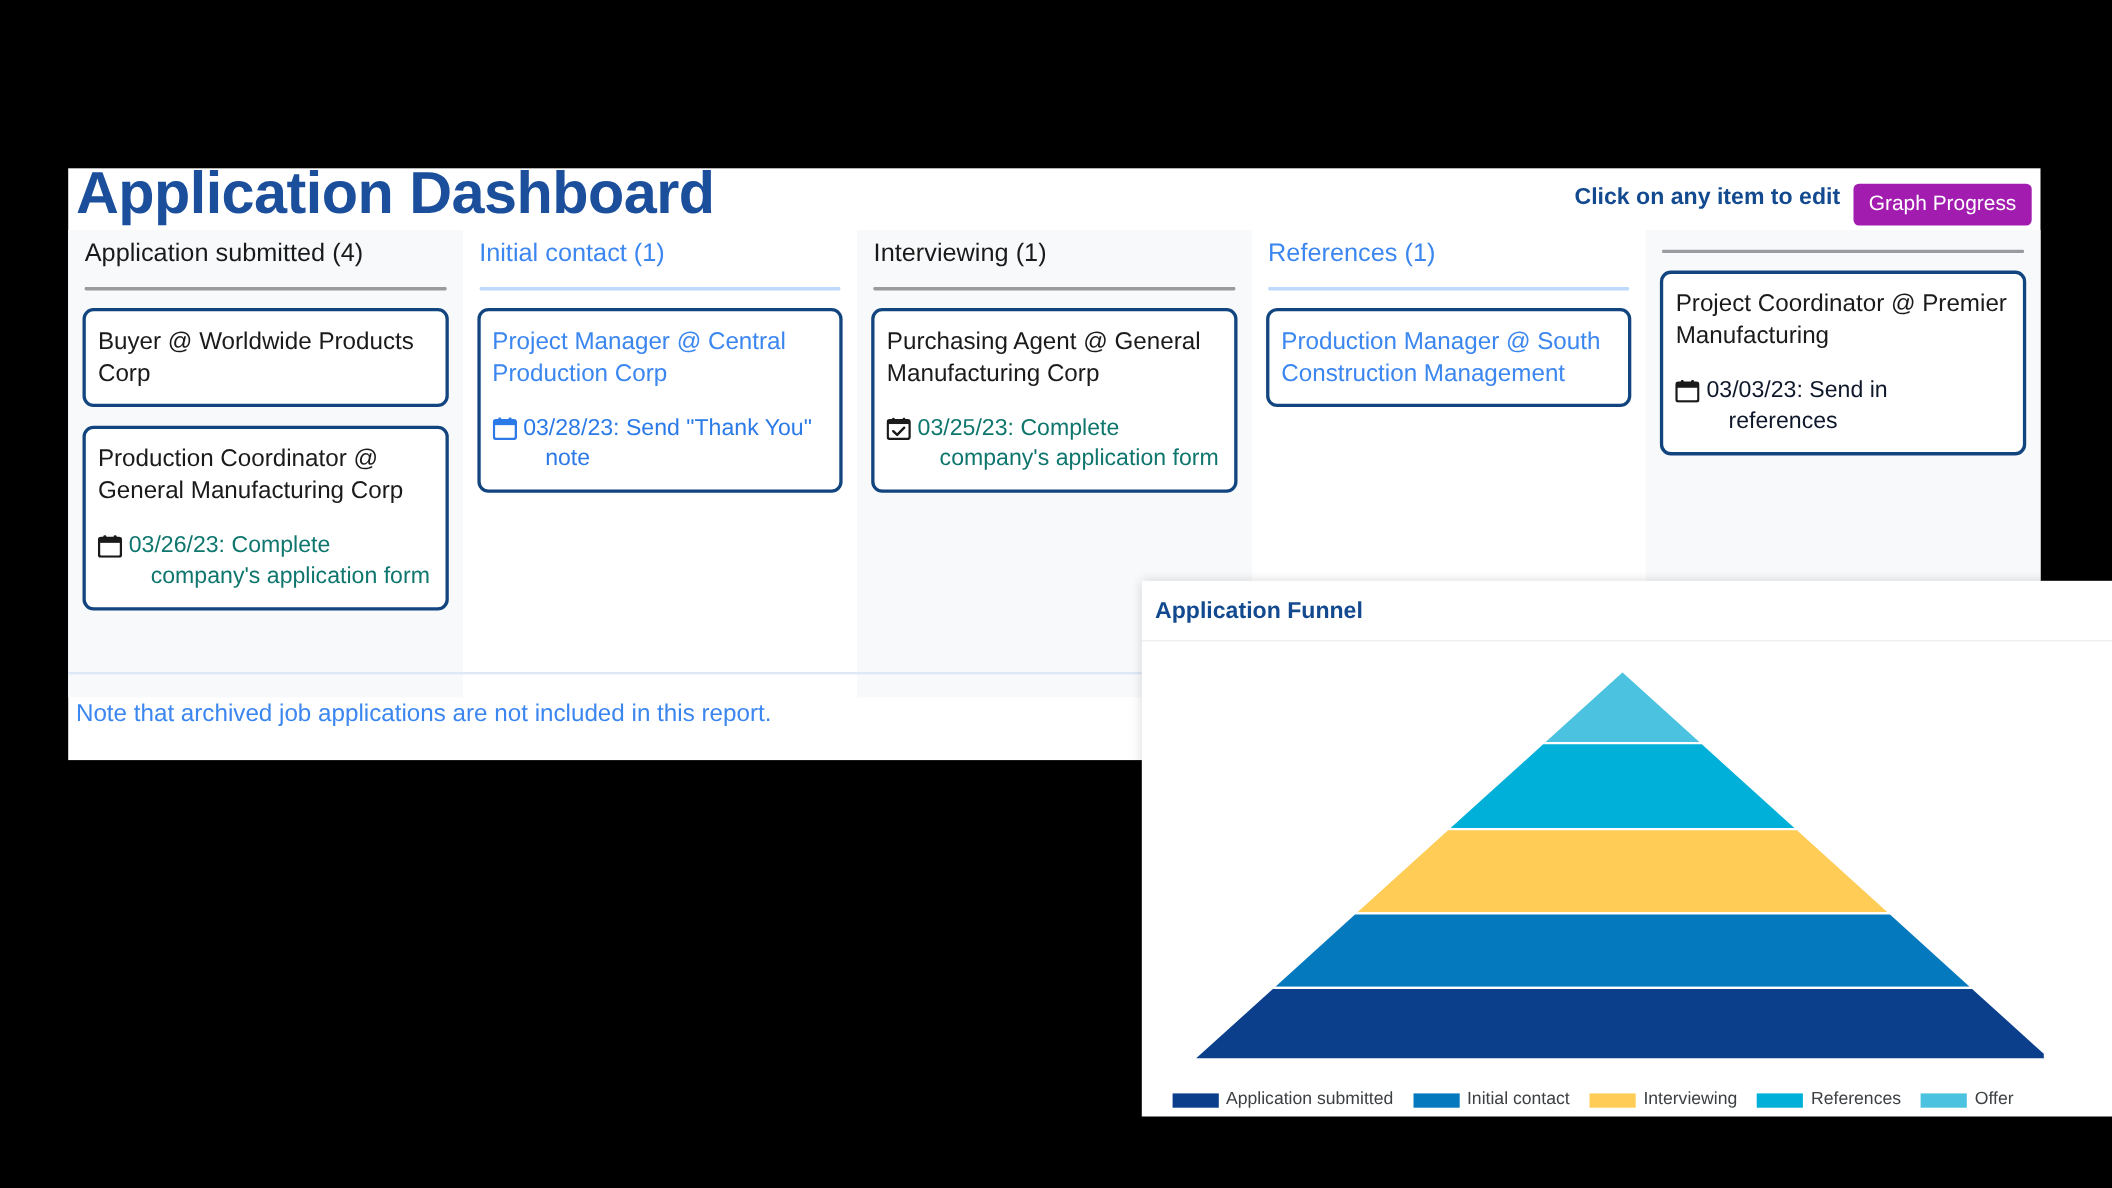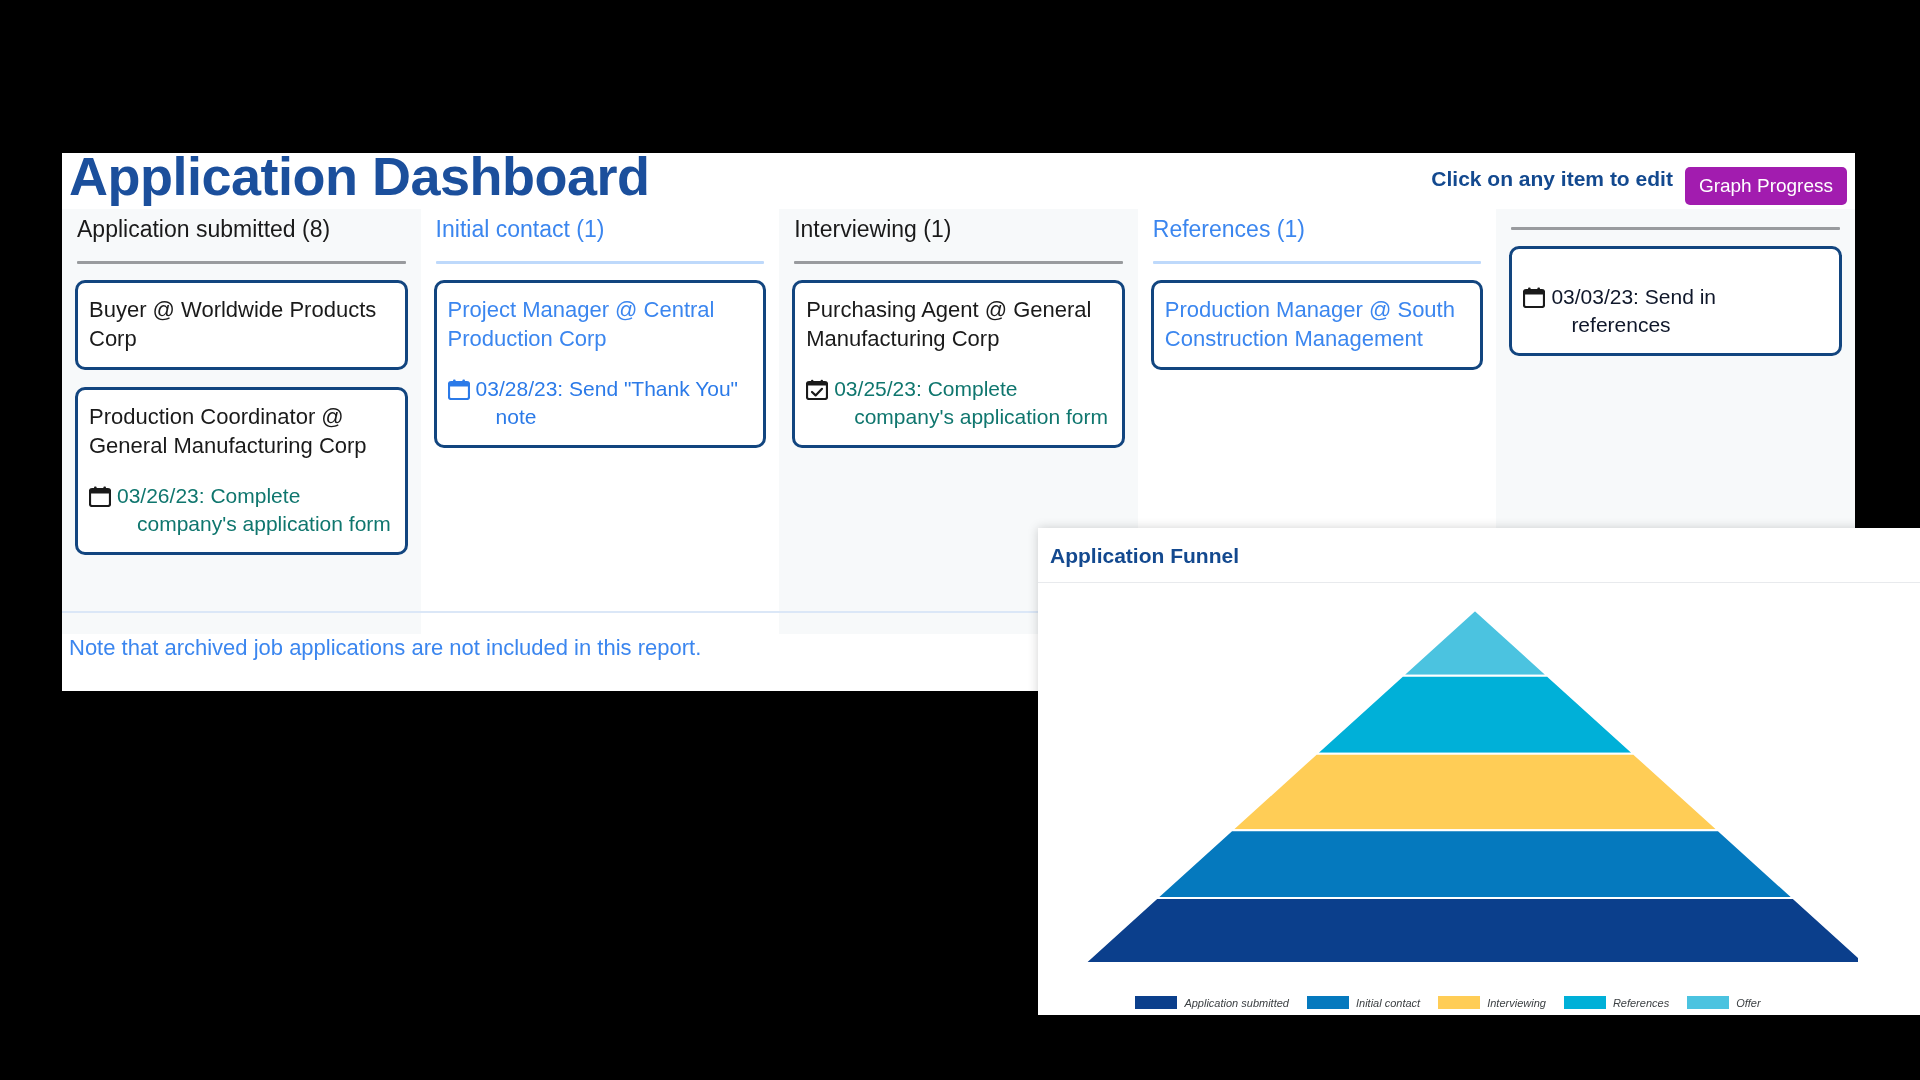--- a/index.html
+++ b/index.html
@@ -191,45 +191,44 @@
   .legend-item {
     display: flex;
     align-items: center;
     margin: 0 9px;
   }
   .legend-swatch {
     width: 42px; height: 13px;
     margin-right: 7px;
   }
   .legend-label {
-    font-size: 11px;
+    font-size: 16px;
     color: #3c4043;
     white-space: nowrap;
-    font-style: italic;
   }
 </style>
 </head>
 <body>
 
 <div id="root">
 
   <div class="dash-panel">
 
     <div class="dash-header">
       <div class="dash-title">Application Dashboard</div>
       <div class="header-right">
         <span class="hint-text">Click on any item to edit</span>
         <button class="graph-btn">Graph Progress</button>
       </div>
     </div>
 
     <div class="board">
 
       <div class="col shaded">
-        <div class="col-head">Application submitted (8)</div>
+        <div class="col-head">Application submitted (4)</div>
         <div class="col-rule"></div>
         <div class="cards">
 
           <div class="card">
             <div class="card-title">Buyer @ Worldwide Products Corp</div>
           </div>
 
           <div class="card">
             <div class="card-title">Production Coordinator @ General Manufacturing Corp</div>
             <div class="task">
@@ -317,20 +316,21 @@
           </div>
 
         </div>
       </div>
 
       <div class="col shaded">
         <div class="col-rule"></div>
         <div class="cards">
 
           <div class="card">
+            <div class="card-title">Project Coordinator @ Premier Manufacturing</div>
             <div class="task overdue">
               <span class="cal-icon">
                 <svg viewBox="0 0 22 21" xmlns="http://www.w3.org/2000/svg">
                   <rect x="1" y="3" width="20" height="17" rx="2" fill="none" stroke="#1a1a1a" stroke-width="2.2"></rect>
                   <rect x="1" y="3" width="20" height="4.5" fill="#1a1a1a"></rect>
                   <rect x="5" y="0.5" width="2.6" height="5" rx="1" fill="#1a1a1a"></rect>
                   <rect x="14.4" y="0.5" width="2.6" height="5" rx="1" fill="#1a1a1a"></rect>
                 </svg>
               </span>
               <span class="task-text">

